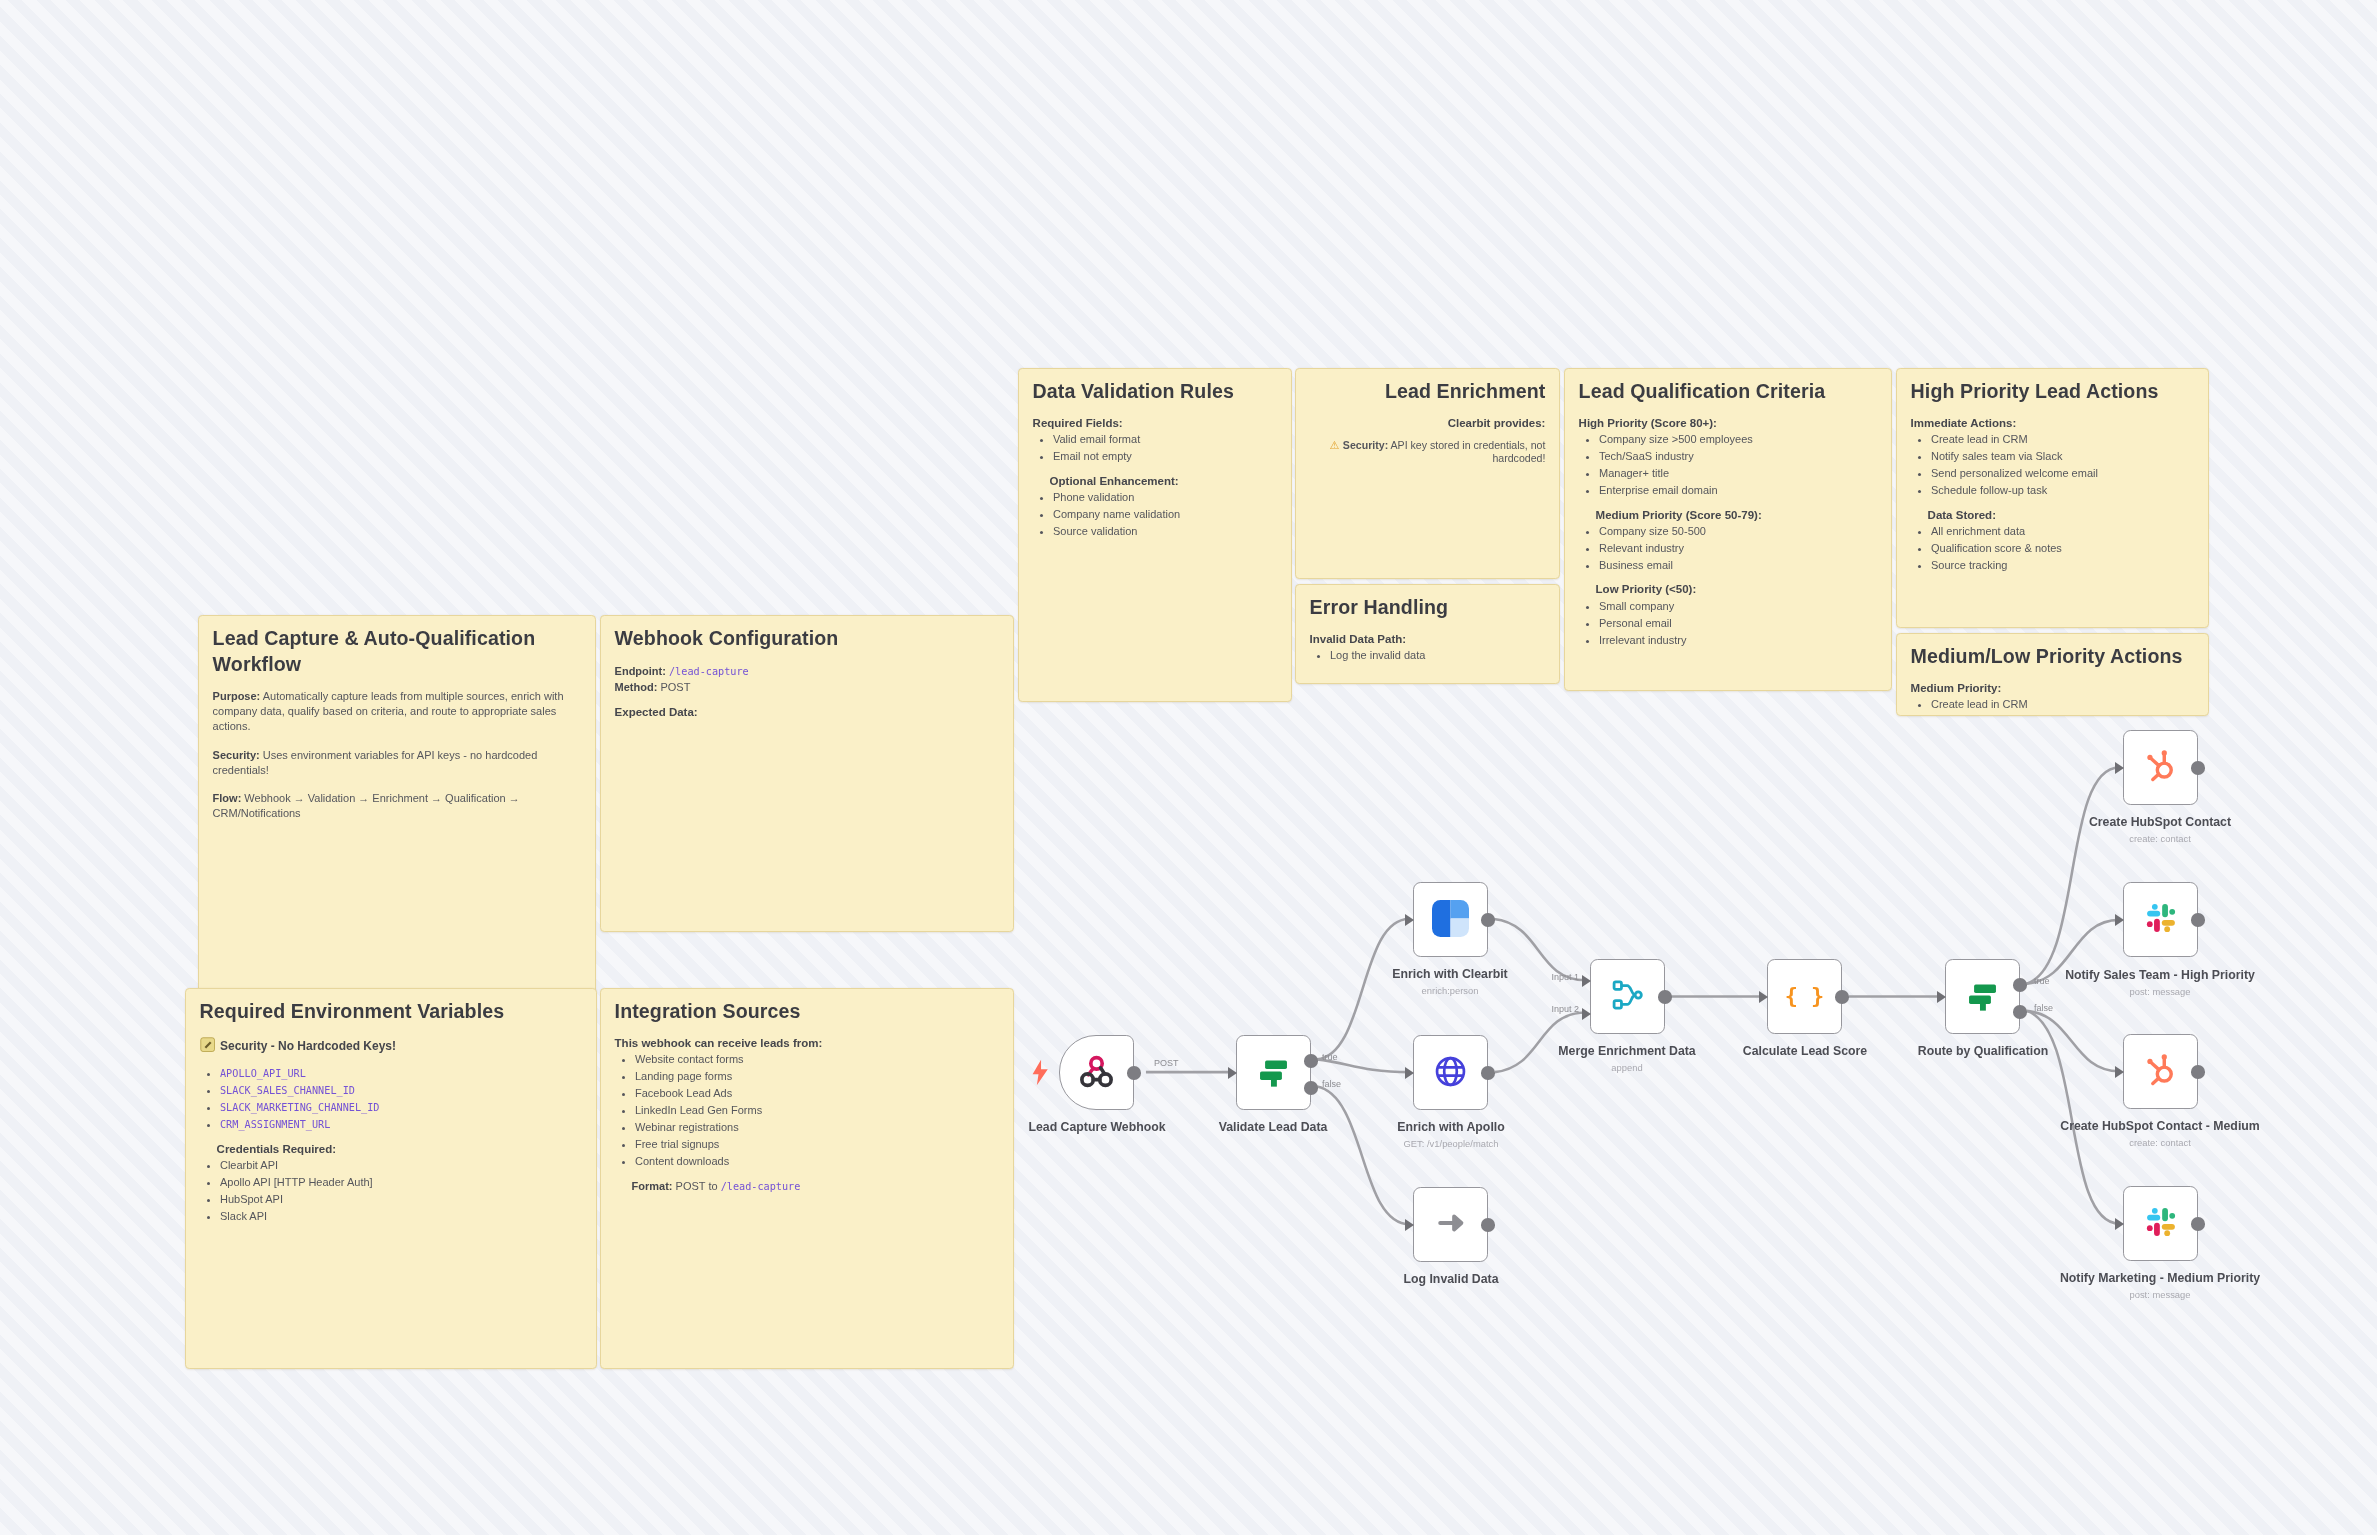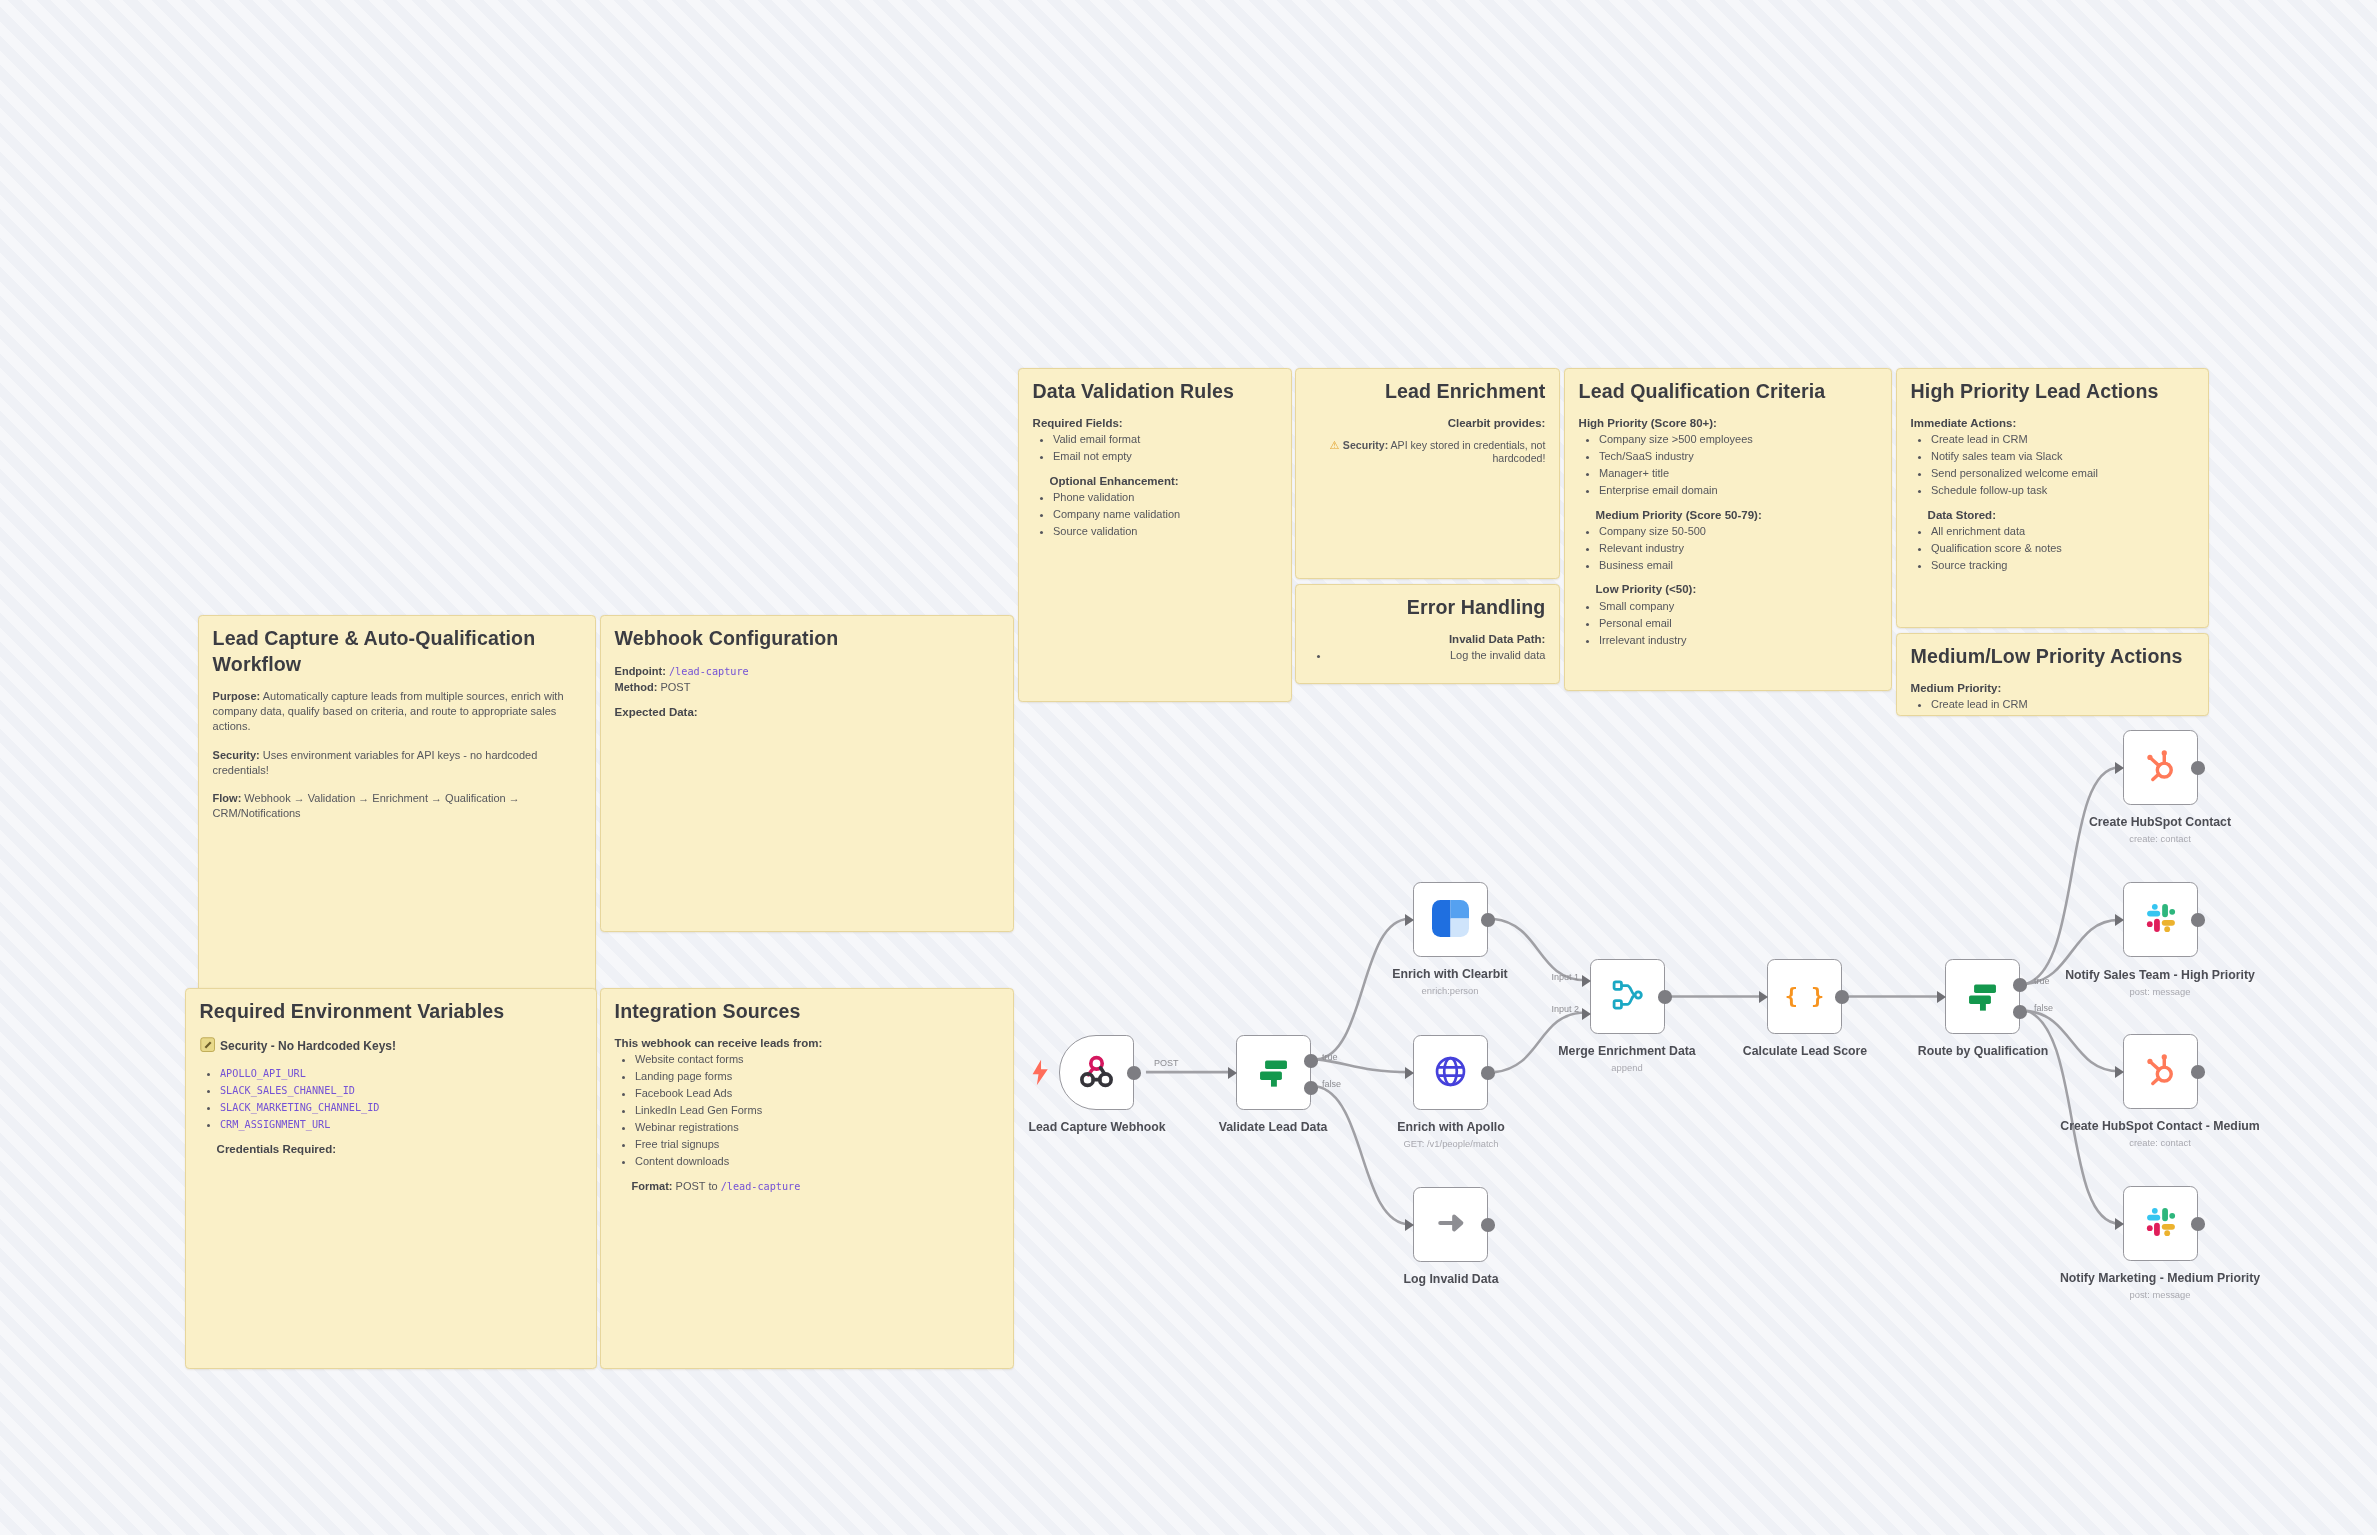--- a/index.html
+++ b/index.html
@@ -80,20 +80,26 @@
           </svg></span>
         <span>Security - No Hardcoded Keys!</span>
       </div>
       <ul class="nb">
         <li><code>APOLLO_API_URL</code></li>
         <li><code>SLACK_SALES_CHANNEL_ID</code></li>
         <li><code>SLACK_MARKETING_CHANNEL_ID</code></li>
         <li><code>CRM_ASSIGNMENT_URL</code></li>
       </ul>
       <div class="nb-h indent">Credentials Required:</div>
+      <ul class="nb">
+        <li>Clearbit API</li>
+        <li>Apollo API [HTTP Header Auth]</li>
+        <li>HubSpot API</li>
+        <li>Slack API</li>
+      </ul>
     </div>
     <div class="sticky" style="left: 600px; top: 988px; width: 414px; height: 381px;">
       <div class="nt">Integration Sources</div>
       <div class="nb-h">This webhook can receive leads from:</div>
       <ul class="nb">
         <li>Website contact forms</li>
         <li>Landing page forms</li>
         <li>Facebook Lead Ads</li>
         <li>LinkedIn Lead Gen Forms</li>
         <li>Webinar registrations</li>
@@ -114,21 +120,21 @@
         <li>Phone validation</li>
         <li>Company name validation</li>
         <li>Source validation</li>
       </ul>
     </div>
     <div class="sticky" style="left: 1295px; top: 368px; width: 265px; height: 211px; text-align: right;">
       <div class="nt">Lead Enrichment</div>
       <div class="nb-h">Clearbit provides:</div>
       <div class="callout"><span class="warn">⚠</span><b>Security:</b> API key stored in credentials, not hardcoded!</div>
     </div>
-    <div class="sticky" style="left: 1295px; top: 584px; width: 265px; height: 100px; text-align: right;">
+    <div class="sticky" style="left: 1295px; top: 584px; width: 265px; height: 100px;">
       <div class="nt">Error Handling</div>
       <div class="nb-h">Invalid Data Path:</div>
       <ul class="nb">
         <li>Log the invalid data</li>
       </ul>
     </div>
     <div class="sticky" style="left: 1564px; top: 368px; width: 328px; height: 323px;">
       <div class="nt">Lead Qualification Criteria</div>
       <div class="nb-h">High Priority (Score 80+):</div>
       <ul class="nb">

